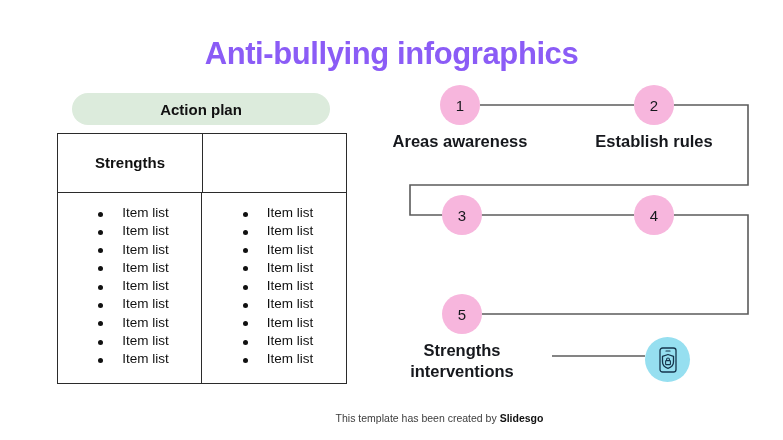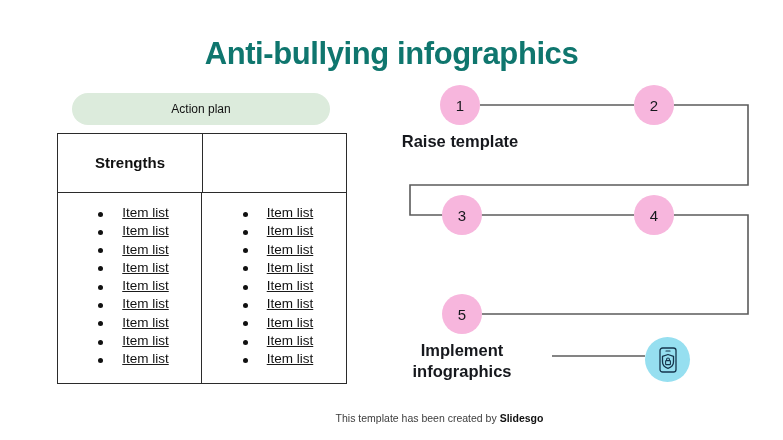--- a/index.html
+++ b/index.html
@@ -19,37 +19,37 @@
   
   #page-title {
     position: absolute;
     left: 0;
     top: 36px;
     width: 783px;
     text-align: center;
     font-size: 31px;
     font-weight: bold;
     letter-spacing: -0.4px;
-    color: #0f766e;
+    color: #8b5cf6;
   }
 
   
   #action-plan-pill {
     position: absolute;
     left: 72px;
     top: 93px;
     width: 258px;
     height: 32px;
     border-radius: 16px;
     background: #dcebdc;
     display: flex;
     align-items: center;
     justify-content: center;
-    font-size: 12px;
-    font-weight: 400;
+    font-size: 15px;
+    font-weight: 700;
     color: #111111;
   }
 
   #plan-table {
     position: absolute;
     left: 57px;
     top: 133px;
     width: 290px;
     height: 251px;
     border: 1.6px solid #2b2b2b;
@@ -60,21 +60,20 @@
   .table-head-row {
     display: flex;
     height: 58px;
     border-bottom: 1.6px solid #2b2b2b;
     flex: none;
   }
   .table-body-row {
     display: flex;
     flex: 1 1 auto;
     min-height: 0;
-    text-decoration: underline;
   }
   .col-left {
     width: 145px;
     box-sizing: border-box;
     border-right: 1.6px solid #2b2b2b;
   }
   .col-right {
     width: 145px;
     box-sizing: border-box;
   }
@@ -244,38 +243,39 @@
 
     <path d="M 82 135 L 234 135" stroke="#5b5b5b" stroke-width="1.6" fill="none"></path>
 
     <path d="M 274 135 L 348 135 L 348 234 L 82 234" stroke="#5b5b5b" stroke-width="1.6" fill="none"></path>
 
     <path d="M 152 276 L 245 276" stroke="#5b5b5b" stroke-width="1.6" fill="none"></path>
   </svg>
 
   <div class="step-node" id="step-1">
     <div class="step-circle">1</div>
-    <div class="step-label">Raise template</div>
+    <div class="step-label">Areas awareness</div>
   </div>
 
   <div class="step-node" id="step-2">
     <div class="step-circle">2</div>
+    <div class="step-label">Establish rules</div>
   </div>
 
   <div class="step-node" id="step-3">
     <div class="step-circle">3</div>
   </div>
 
   <div class="step-node" id="step-4">
     <div class="step-circle">4</div>
   </div>
 
   <div class="step-node" id="step-5">
     <div class="step-circle">5</div>
-    <div class="step-label">Implement infographics</div>
+    <div class="step-label">Strengths interventions</div>
   </div>
 </div>
 
 <div id="phone-shield-badge">
   <svg width="26" height="28" viewBox="0 0 26 28">
     <rect x="5" y="2" width="16" height="24" rx="2.6" ry="2.6" fill="none" stroke="#16364d" stroke-width="1.3"></rect>
     <line x1="11" y1="5" x2="15" y2="5" stroke="#16364d" stroke-width="1.2" stroke-linecap="round"></line>
     <path d="M 13 8.5 L 18.5 10.4 L 18.5 16 C 18.5 19.3 15.8 21.4 13 22.4
              C 10.2 21.4 7.5 19.3 7.5 16 L 7.5 10.4 Z" fill="none" stroke="#16364d" stroke-width="1.3" stroke-linejoin="round"></path>
     <rect x="10.6" y="14.6" width="4.8" height="4" rx="0.7" fill="none" stroke="#16364d" stroke-width="1.1"></rect>

